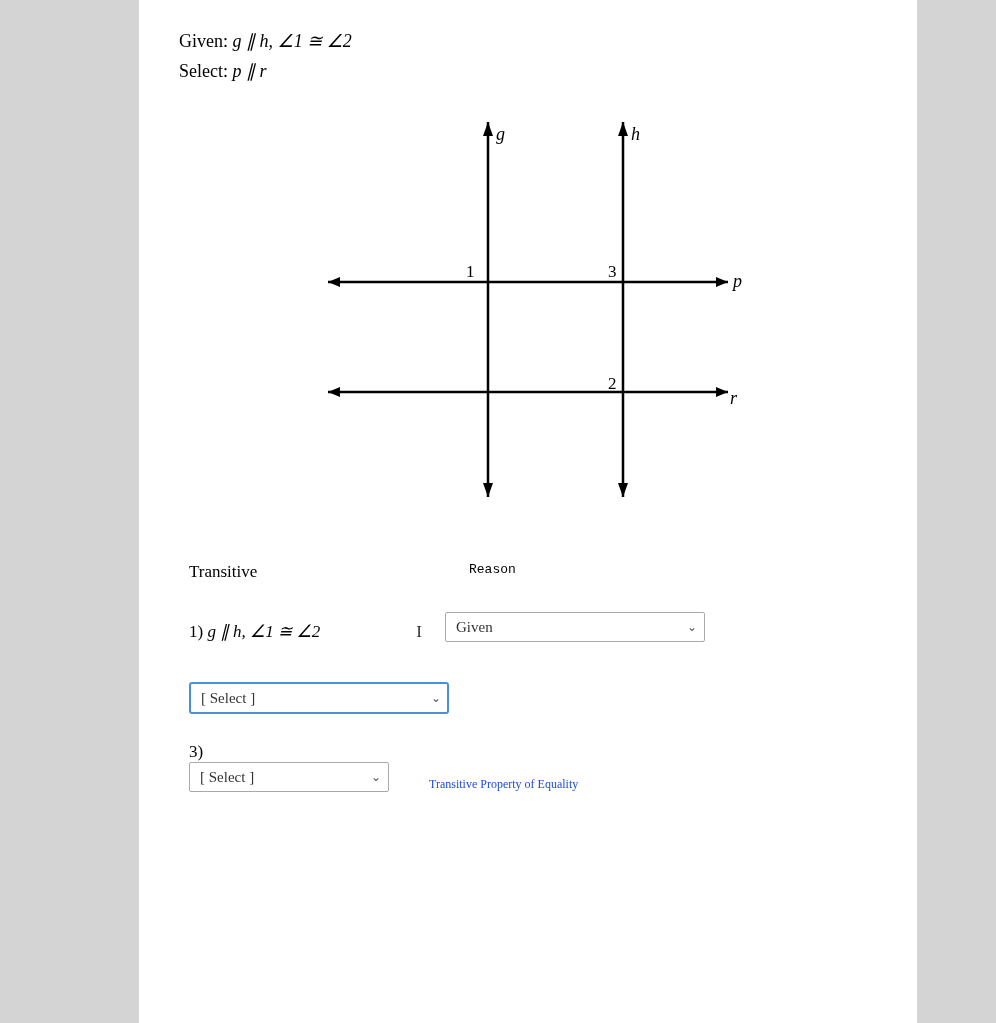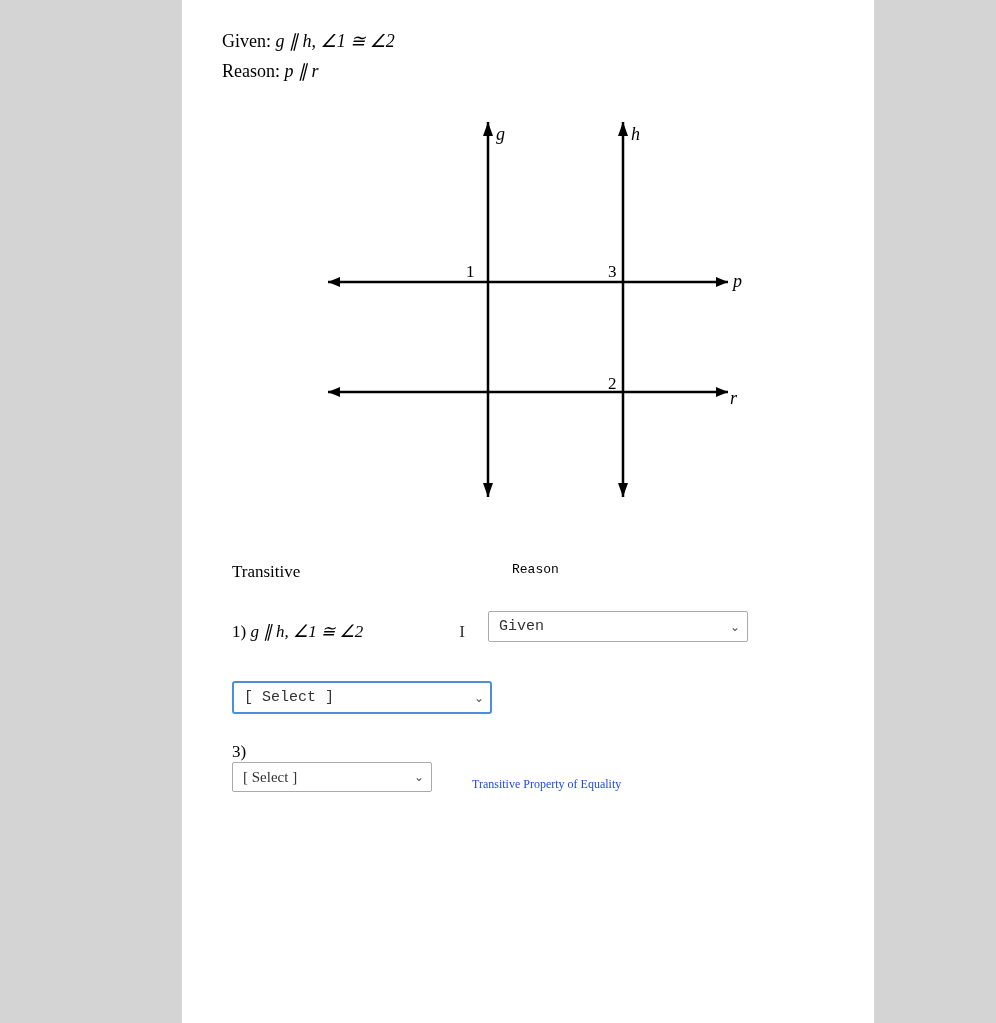--- a/index.html
+++ b/index.html
@@ -18,21 +18,21 @@
       width: 996px;
       min-height: 1023px;
       background: #d4d4d4;
       display: flex;
       justify-content: center;
       align-items: flex-start;
     }
 
     .content-card {
       background: #ffffff;
-      width: 692px;
+      width: 778px;
       min-height: 1023px;
       margin-left: 60px;
       padding: 30px 40px 40px 40px;
       position: relative;
     }
 
     .given-text {
       font-size: 18px;
       margin-bottom: 8px;
       font-family: 'Times New Roman', Times, serif;
@@ -117,21 +117,21 @@
     .select-dropdown {
       position: relative;
       display: inline-block;
       min-width: 260px;
     }
 
     .select-dropdown select {
       width: 100%;
       padding: 6px 28px 6px 10px;
       font-size: 15px;
-      font-family: Liberation Mono, monospace;
+      font-family: Liberation Serif, serif;
       border: 2px solid #4a90d9;
       border-radius: 3px;
       background: #fff;
       appearance: none;
       -webkit-appearance: none;
       cursor: pointer;
       outline: none;
       color: #333;
     }
 
@@ -176,21 +176,21 @@
 
 <div class="page-container">
   <div class="content-card">
 
     <div class="given-text">
       <span>Given:</span>
       <em> g ∥ h, ∠1 ≅ ∠2</em>
     </div>
 
     <div class="prove-text">
-      <span>Reason:</span>
+      <span>Select:</span>
       <em> p ∥ r</em>
     </div>
 
     <div class="diagram-container">
       <svg class="diagram-svg" viewBox="0 0 520 420" xmlns="http://www.w3.org/2000/svg">
 
         <line x1="60" y1="180" x2="460" y2="180" stroke="black" stroke-width="2.5"></line>
         <polygon points="60,180 72,175 72,185" fill="black"></polygon>
 
         <polygon points="460,180 448,175 448,185" fill="black"></polygon>

